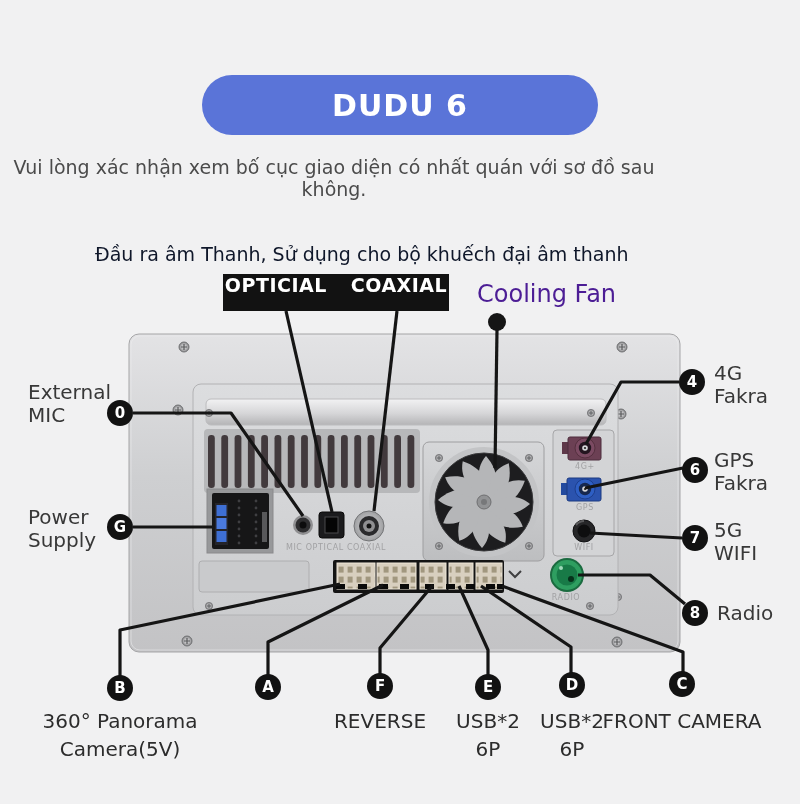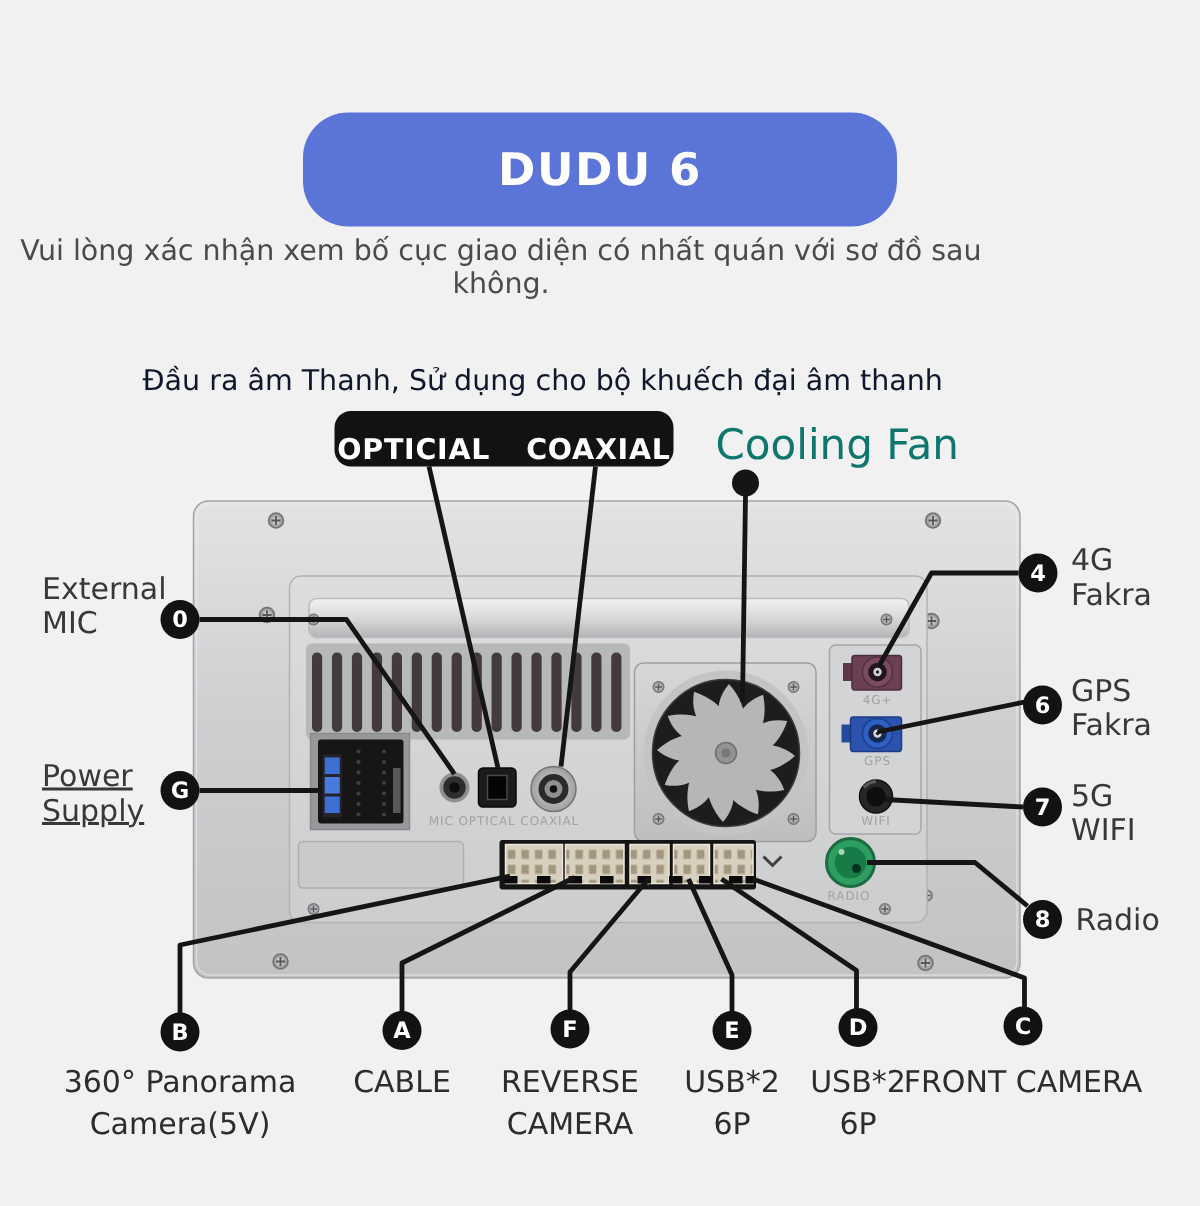--- a/index.html
+++ b/index.html
@@ -5,33 +5,33 @@
   html,body{margin:0;padding:0;}
   body{
     width:800px;height:804px;position:relative;overflow:hidden;
     background:#f1f1f2;
     font-family:"DejaVu Sans","Liberation Sans",sans-serif;
     color:#3a3a3a;
   }
   .abs{position:absolute;}
   
   .pill{
-    left:202px;top:75px;width:396px;height:76px;border-radius:30px;
+    left:202px;top:75px;width:396px;height:60px;border-radius:30px;
     background:#5a74d8;display:flex;align-items:center;justify-content:center;
   }
   .pill span{color:#fff;font-size:30px;font-weight:700;letter-spacing:1px;}
   .subtitle{left:0;top:156px;width:668px;text-align:center;font-size:19px;color:#4b4b4b;}
   .note{left:95px;top:243px;font-size:19px;color:#0f172a;}
   
   .black-pill{
-    left:223px;top:274px;width:226px;height:37px;border-radius:11px;background:#121212;
-    display:flex;align-items:flex-end;justify-content:center;gap:24px;
+    left:223px;top:274px;width:226px;height:37px;border-radius:0;background:#121212;
+    display:flex;align-items:flex-start;justify-content:center;gap:24px;
   }
   .black-pill span{color:#fff;font-size:19px;font-weight:600;letter-spacing:.5px;}
-  .fan-label{left:477px;top:280px;font-size:28px;color:#0f766e;}
+  .fan-label{left:477px;top:280px;font-size:24px;color:#4c1d95;}
   
   .co{
     width:26px;height:26px;border-radius:50%;background:#121212;
     display:flex;align-items:center;justify-content:center;z-index:5;
   }
   .co span{color:#fff;font-size:15px;font-weight:700;line-height:1;}
   
   .lbl{font-size:20px;color:#383838;line-height:23px;}
   .lbl div{white-space:nowrap;}
   .blbl{font-size:20px;color:#2c2c2c;line-height:28px;text-align:center;}
@@ -322,21 +322,21 @@
     <span>D</span>
   </div>
 <div class="abs co" style="left:669px;top:671px;">
     <span>C</span>
   </div>
 
 <div class="abs lbl" style="left:28px;top:381px;">
   <div>External</div>
   <div>MIC</div>
 </div>
-<div class="abs lbl" style="left:28px;top:506px;text-decoration:underline;">
+<div class="abs lbl" style="left:28px;top:506px;">
   <div>Power</div>
   <div>Supply</div>
 </div>
 <div class="abs lbl" style="left:714px;top:362px;">
   <div>4G</div>
   <div>Fakra</div>
 </div>
 <div class="abs lbl" style="left:714px;top:449px;">
   <div>GPS</div>
   <div>Fakra</div>
@@ -347,25 +347,23 @@
 </div>
 <div class="abs lbl" style="left:717px;top:602px;">
   <div>Radio</div>
 </div>
 
 <div class="abs blbl" style="left:20px;top:707px;width:200px;">
   <div>360° Panorama</div>
   <div>Camera(5V)</div>
 </div>
 <div class="abs blbl" style="left:218px;top:707px;width:100px;">
-  <div>CABLE</div>
 </div>
 <div class="abs blbl" style="left:320px;top:707px;width:120px;">
   <div>REVERSE</div>
-  <div>CAMERA</div>
 </div>
 <div class="abs blbl" style="left:448px;top:707px;width:80px;">
   <div>USB*2</div>
   <div>6P</div>
 </div>
 <div class="abs blbl" style="left:532px;top:707px;width:80px;">
   <div>USB*2</div>
   <div>6P</div>
 </div>
 <div class="abs blbl" style="left:597px;top:707px;width:170px;">

